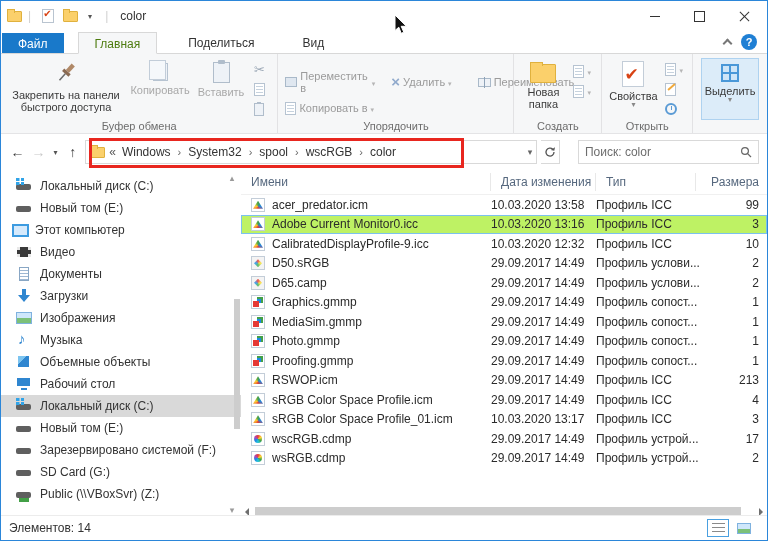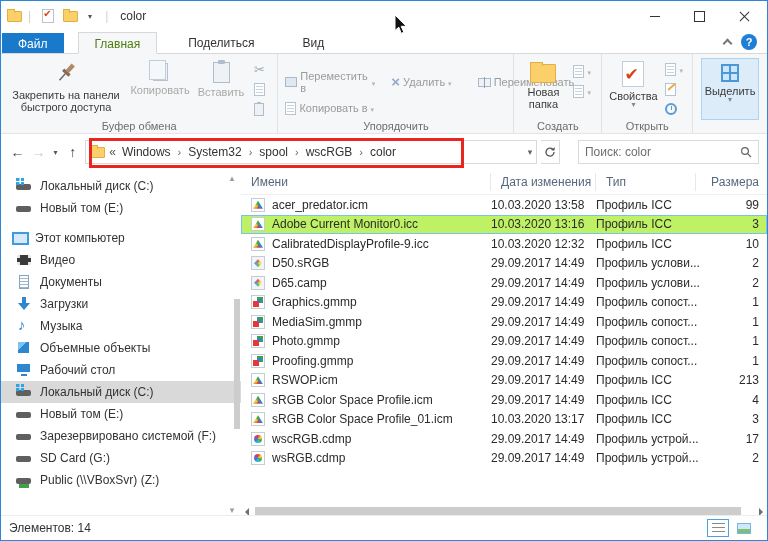--- a/index.html
+++ b/index.html
@@ -93,21 +93,21 @@
   .searchbox{margin-left:14px;flex:1;height:24px;border:1px solid #d9d9d9;display:flex;align-items:center;padding:0 6px;}
   .searchbox input{border:none;outline:none;flex:1;font-size:12px;color:#333}
   .searchbox input::placeholder{color:#6d6d6d;opacity:1}
   .red-annotation{position:absolute;left:88px;top:137px;width:375px;height:30px;border:3px solid #e8261f;z-index:50;pointer-events:none}
 
   
   .main{position:absolute;top:168px;left:0;right:0;height:348px;display:flex}
   .sidebar{position:relative;width:240px;flex:none;padding-top:6px;overflow:hidden}
   .srow{height:22px;display:flex;align-items:center;padding-left:15px;font-size:12px;color:#333}
   .srow.toplevel{padding-left:10px}
-  .srow.gap{margin-top:8px}
+  .srow.gap{}
   .srow.selected{background:#d9d9d9}
   .sicon{width:16px;height:16px;margin-right:8px;position:relative;display:inline-block;flex:none}
   .sicon.drive::after,.sicon.drive-system::after,.sicon.network-drive::after{content:'';position:absolute;left:0;right:1px;top:6px;height:6px;background:#5f5f5f;border-radius:2px}
   .sicon.drive-system::before{content:'';position:absolute;left:0;top:0;width:8px;height:7px;background:
      linear-gradient(#2fa3e8,#2fa3e8) 0 0/3.5px 3px no-repeat,
      linear-gradient(#2fa3e8,#2fa3e8) 4.5px 0/3.5px 3px no-repeat,
      linear-gradient(#2fa3e8,#2fa3e8) 0 4px/3.5px 3px no-repeat,
      linear-gradient(#2fa3e8,#2fa3e8) 4.5px 4px/3.5px 3px no-repeat;z-index:1}
   .sicon.network-drive::before{content:'';position:absolute;left:3px;bottom:0;width:10px;height:4px;background:#43a047}
   .sicon.computer::after{content:'';position:absolute;left:1px;top:2px;width:13px;height:9px;background:#d6eafc;border:2px solid #3d9be0}
@@ -389,20 +389,24 @@
           <div class="srow">
             <span class="sicon documents"></span>
             <span>Документы</span>
           </div>
 
           <div class="srow">
             <span class="sicon downloads"></span>
             <span>Загрузки</span>
           </div>
 
+          <div class="srow">
+            <span class="sicon pictures"></span>
+            <span>Изображения</span>
+          </div>
 
           <div class="srow">
             <span class="sicon music"></span>
             <span>Музыка</span>
           </div>
 
           <div class="srow">
             <span class="sicon objects3d"></span>
             <span>Объемные объекты</span>
           </div>

